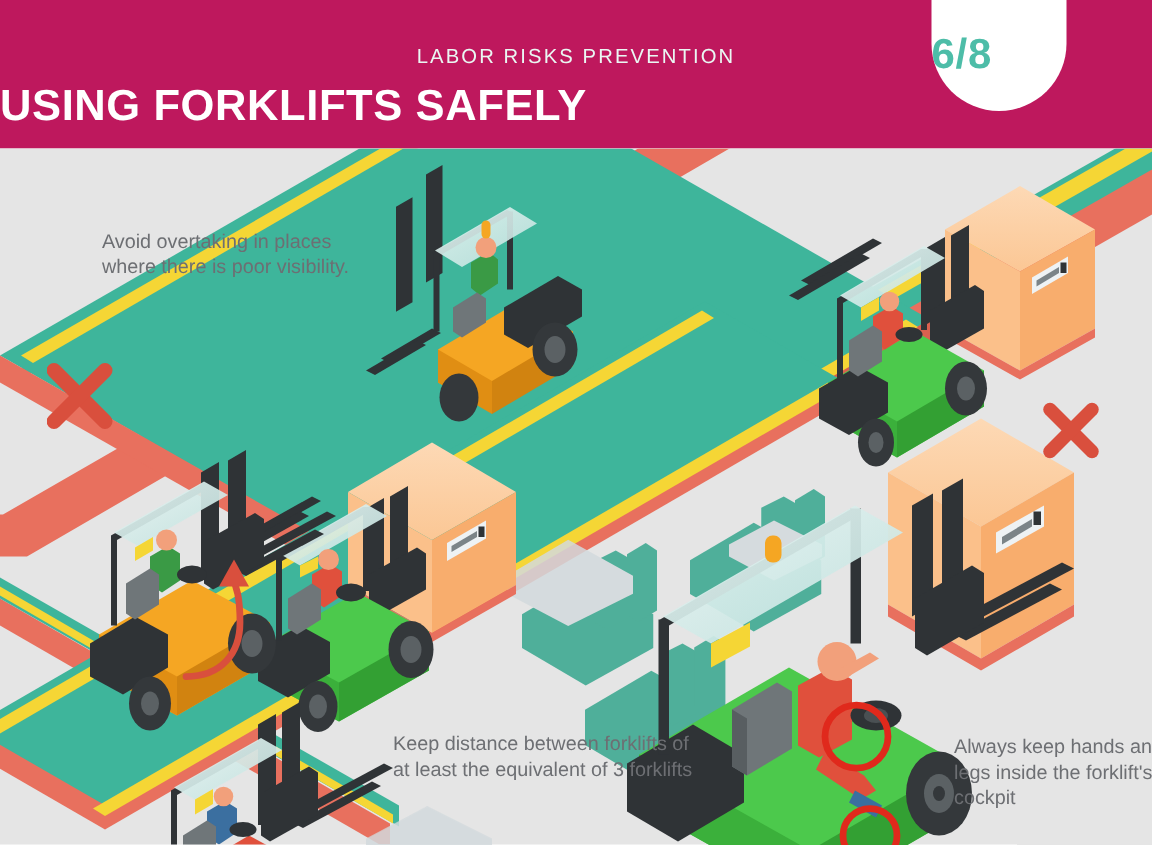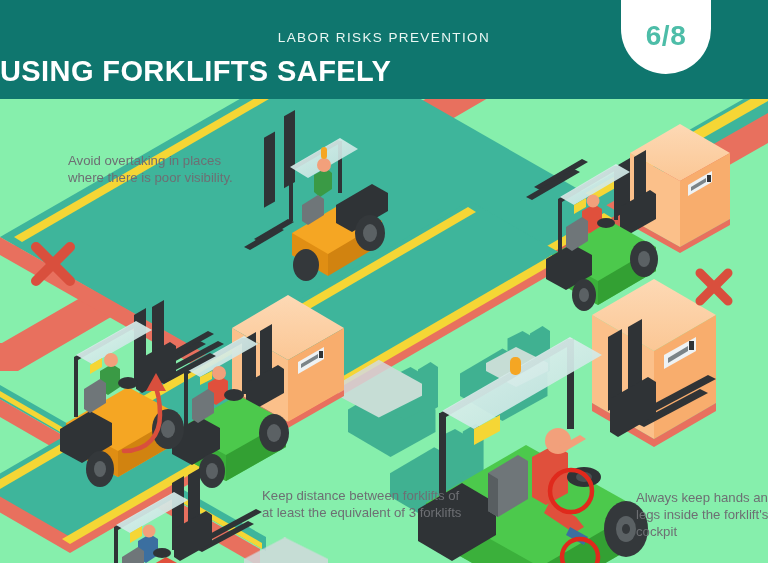--- a/index.html
+++ b/index.html
@@ -5,41 +5,41 @@
   html,body{margin:0;padding:0;}
   body{
     width:768px;height:563px;overflow:hidden;background:#ffffff;
     font-family:"Liberation Sans", sans-serif;
   }
   #stage{position:relative;width:768px;height:563px;background:#ffffff;}
 
   
   .header{
     position:absolute;left:0;top:0;width:768px;height:99px;
-    background:#0f766e;
+    background:#be185d;
   }
   .header-kicker{
     position:absolute;left:0;top:30px;width:768px;text-align:center;
     color:#eaf7f3;font-size:13.5px;letter-spacing:1.4px;font-weight:400;
   }
   .header-title{
     position:absolute;left:0;top:55px;width:768px;text-align:left;
     color:#ffffff;font-size:29px;font-weight:bold;letter-spacing:0.4px;
   }
   .page-badge{
     position:absolute;left:621px;top:-26px;width:90px;height:100px;
     background:#ffffff;border-radius:0 0 45px 45px;
   }
   .page-badge-text{
-    position:absolute;left:0;top:46px;width:90px;text-align:center;
+    position:absolute;left:0;top:46px;width:90px;text-align:left;
     color:#4dbda8;font-size:28px;font-weight:bold;letter-spacing:0.5px;
   }
 
   
-  .scene{position:absolute;left:0;top:99px;width:768px;height:464px;background:#86efac;overflow:hidden;}
+  .scene{position:absolute;left:0;top:99px;width:768px;height:464px;background:#e5e5e5;overflow:hidden;}
   .scene svg{position:absolute;left:0;top:0;}
 
   
   .caption{
     position:absolute;color:#6d6f73;font-size:13.2px;line-height:17px;
   }
   #cap-overtaking{left:68px;top:152px;width:180px;}
   #cap-distance{left:262px;top:487px;width:205px;}
   #cap-cockpit{left:608px;top:489px;width:160px;margin-left:28px;}
 </style>

